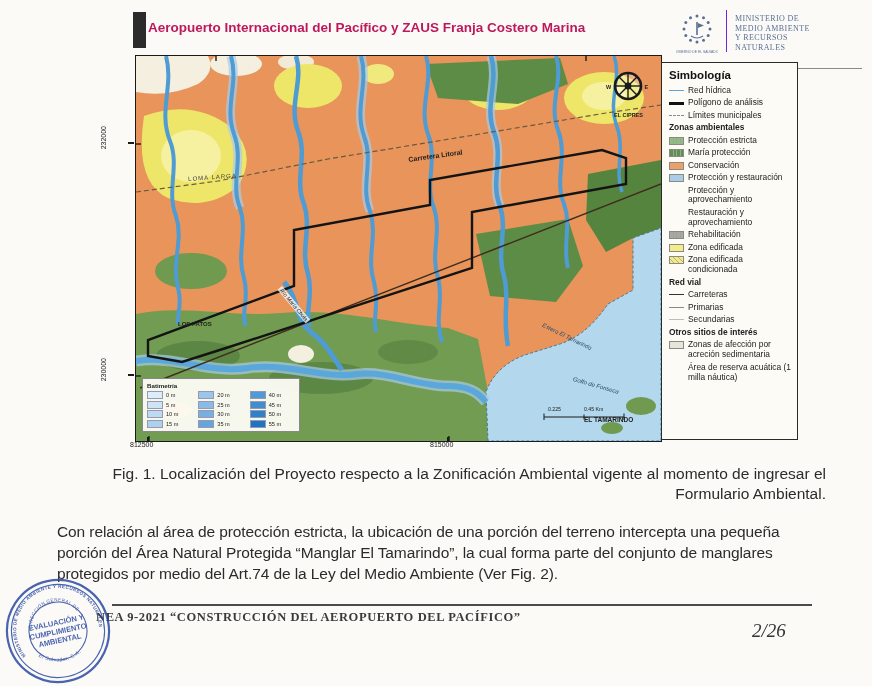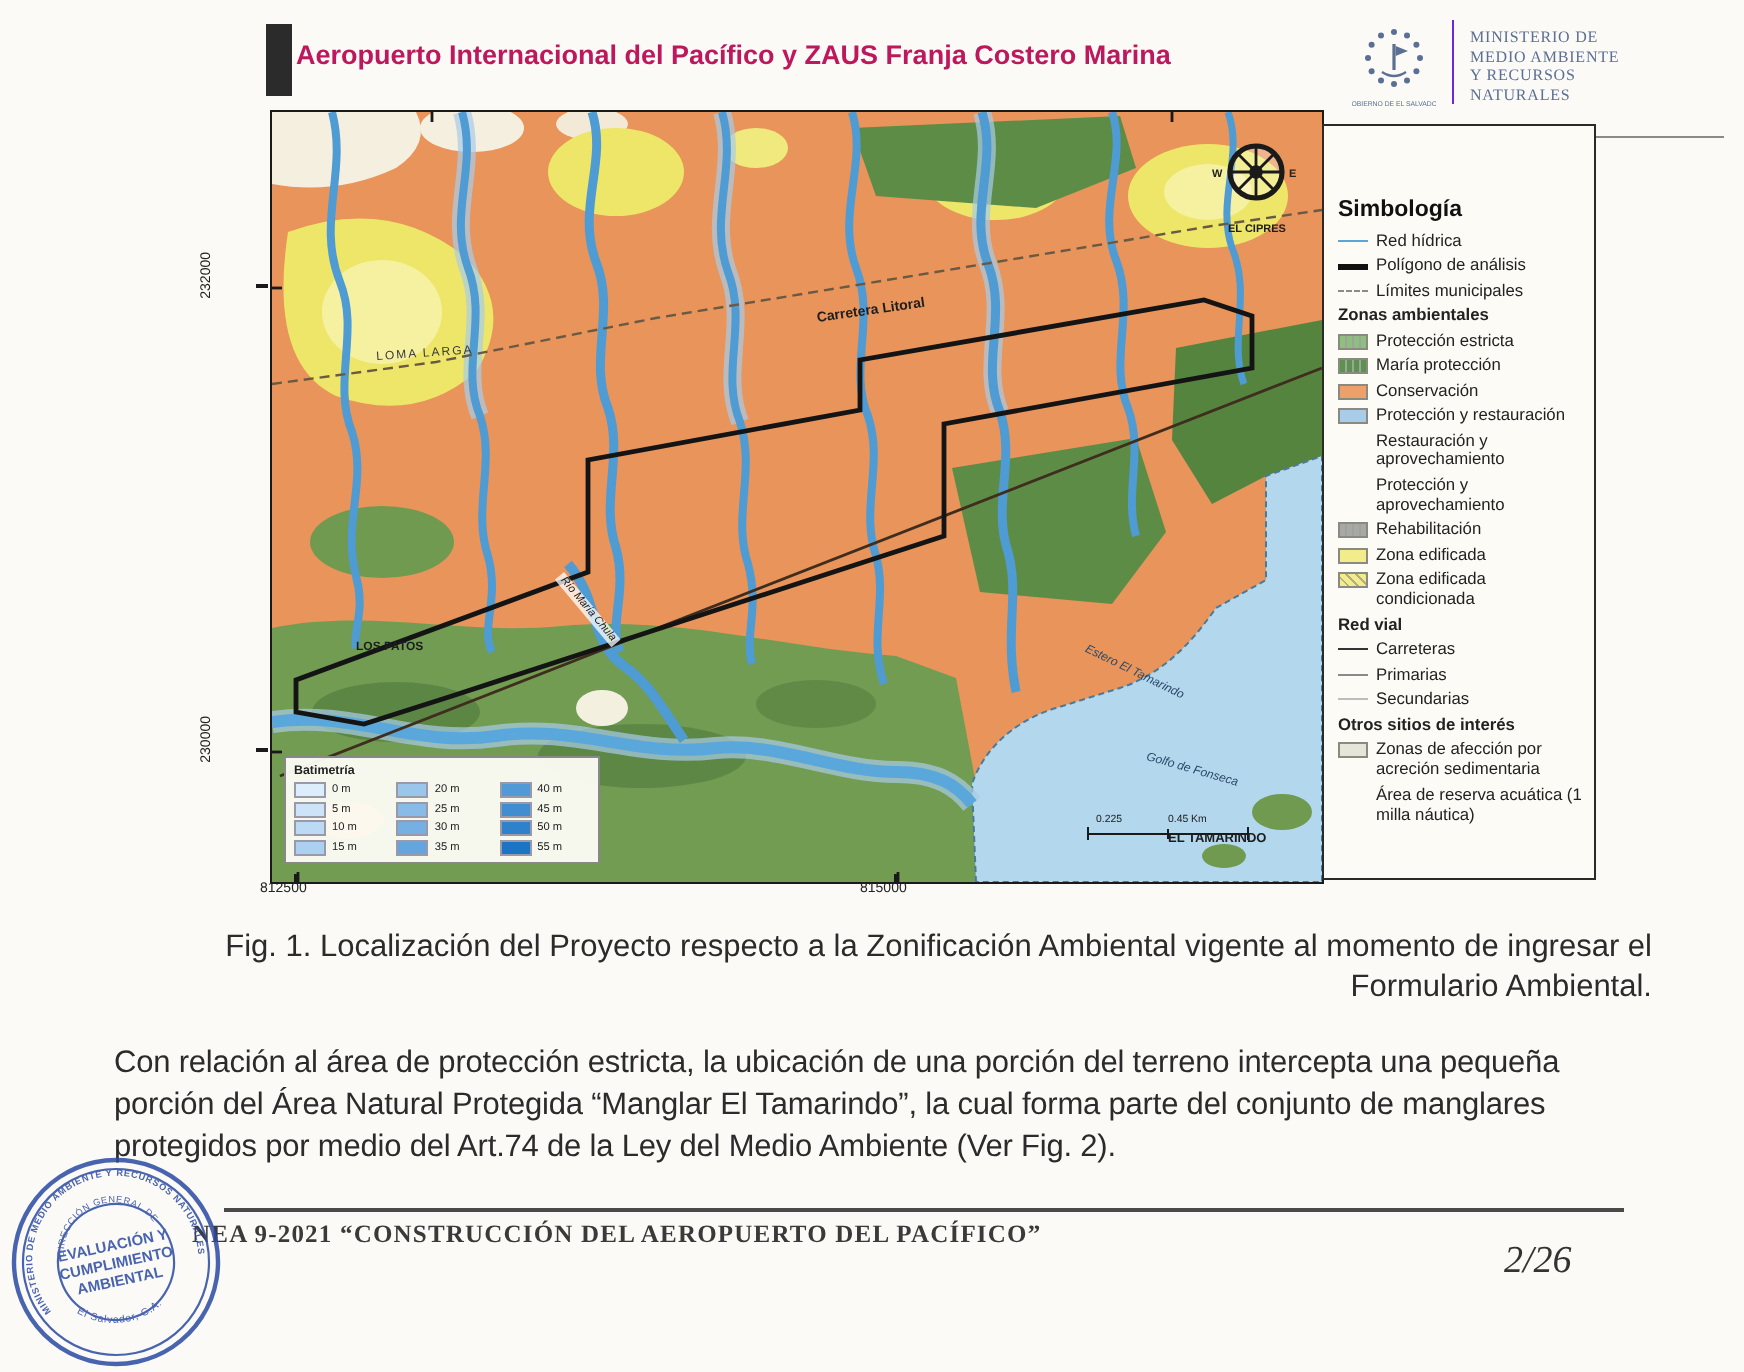--- a/index.html
+++ b/index.html
@@ -15,21 +15,21 @@
   .ministry-text{margin-left:8px;padding-left:8px;border-left:1px solid #6d28d9;
     font-family:"Liberation Serif",serif;font-size:8px;line-height:1.2;letter-spacing:.4px;color:#5b6f94;padding-top:4px;}
   .ministry-rule{position:absolute;left:688px;top:68px;width:174px;height:1px;background:#8a8a8a;}
   
   .map-area{position:absolute;left:135px;top:55px;width:525px;height:385px;border:1.6px solid #1a1a1a;background:#e8945a;}
   .map-svg{display:block;width:525px;height:385px;}
   .map-label{position:absolute;white-space:nowrap;transform-origin:left top;color:#1d1d1d;}
   
   .legend{position:absolute;left:661px;top:62px;width:137px;height:378px;box-sizing:border-box;
     border:1.6px solid #2a2a2a;background:#fcfbf5;padding:6px 5px 4px 7px;font-size:8.4px;line-height:1.18;color:#222;}
-  .legend-title{font-size:11.5px;font-weight:700;margin-bottom:3px;color:#111;margin-top:30px;}
+  .legend-title{font-size:11.5px;font-weight:700;margin-bottom:3px;color:#111;}
   .legend-item{display:flex;gap:4px;align-items:flex-start;margin:2.6px 0;}
   .legend-item .swatch{flex:0 0 15px;width:15px;height:8px;margin-top:1px;box-sizing:border-box;}
   .legend-item.header .legend-label{font-weight:700;}
   .sw-line{height:0 !important;border-top:1.6px solid var(--sw);margin-top:4px !important;}
   .sw-line-thick{height:0 !important;border-top:3px solid var(--sw);margin-top:3.5px !important;}
   .sw-line-dashed{height:0 !important;border-top:1.6px dashed var(--sw);margin-top:4px !important;}
   .sw-box{background:var(--sw);border:.5px solid #8a8a80;}
   .sw-box-vhatch{background:repeating-linear-gradient(90deg,var(--sw) 0 2.5px,rgba(40,60,40,.45) 2.5px 3.5px);border:.5px solid #8a8a80;}
   .sw-box-dhatch{background:repeating-linear-gradient(45deg,var(--sw) 0 2.5px,rgba(120,110,40,.55) 2.5px 3.5px);border:.5px solid #8a8a80;}
   .sw-none{visibility:hidden;}
@@ -304,26 +304,26 @@
           <span class="legend-label">Conservación</span>
         </div>
 
         <div class="legend-item entry">
           <span class="swatch sw-box" style="--sw: #a9cce8;"></span>
           <span class="legend-label">Protección y restauración</span>
         </div>
 
         <div class="legend-item entry">
           <span class="swatch sw-none"></span>
+          <span class="legend-label">Protección y aprovechamiento</span>
+        </div>
+
+        <div class="legend-item entry">
+          <span class="swatch sw-none"></span>
           <span class="legend-label">Restauración y aprovechamiento</span>
-        </div>
-
-        <div class="legend-item entry">
-          <span class="swatch sw-none"></span>
-          <span class="legend-label">Protección y aprovechamiento</span>
         </div>
 
         <div class="legend-item entry">
           <span class="swatch sw-box-vhatch" style="--sw: #a8a8a8;"></span>
           <span class="legend-label">Rehabilitación</span>
         </div>
 
         <div class="legend-item entry">
           <span class="swatch sw-box" style="--sw: #f2ec8a;"></span>
           <span class="legend-label">Zona edificada</span>

